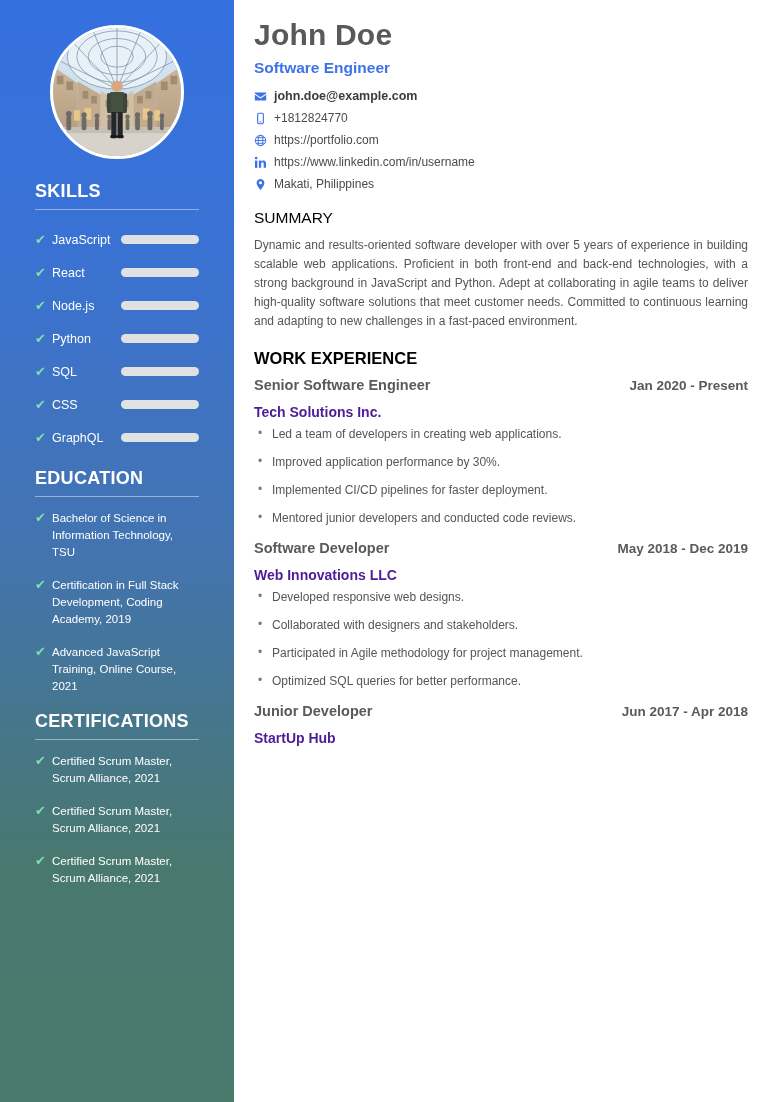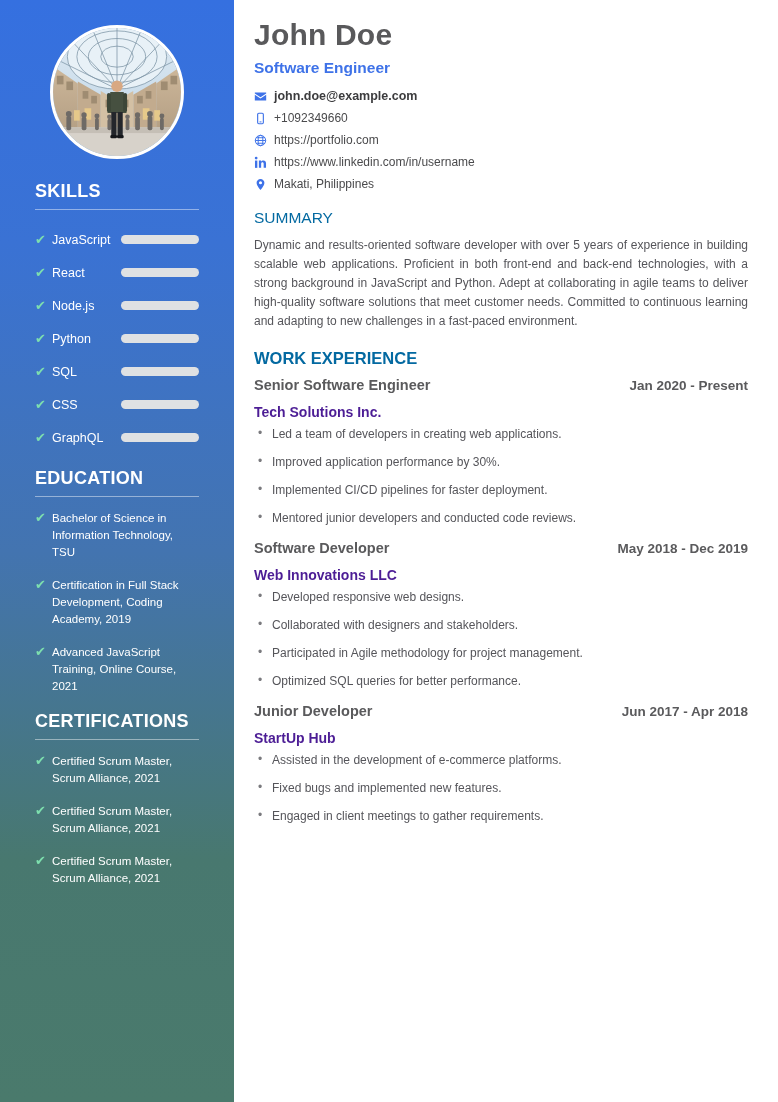--- a/index.html
+++ b/index.html
@@ -139,21 +139,21 @@
     color: #3e72e8;
     display: flex;
     align-items: center;
   }
   .c-icon svg { display: block; }
   .c-text { font-size: 12px; color: #4a4a4c; }
   .c-text.bold { font-weight: bold; font-size: 12.5px; color: #3c3c3e; }
 
   .main-heading {
     font-size: 15.5px;
-    color: #0369a1;
+    color: #000000;
     margin: 18px 0 9px 0;
     font-weight: normal;
   }
   .main-heading.strong { font-weight: bold; font-size: 16.5px; }
 
   .summary {
     font-size: 12px;
     line-height: 19px;
     color: #55555a;
     text-align: justify;
@@ -392,21 +392,21 @@
         </span>
         <span class="c-text bold">john.doe@example.com</span>
       </div>
       <div class="contact-row">
         <span class="c-icon">
           <svg width="13" height="13" viewBox="0 0 16 16" fill="none" stroke="currentColor" stroke-width="1.4">
               <rect x="4.5" y="1.6" width="7" height="12.8" rx="1.4"></rect>
               <line x1="6.8" y1="12.2" x2="9.2" y2="12.2" stroke-width="1.2"></line>
             </svg>
         </span>
-        <span class="c-text">+1092349660</span>
+        <span class="c-text">+1812824770</span>
       </div>
       <div class="contact-row">
         <span class="c-icon">
           <svg width="13" height="13" viewBox="0 0 16 16" fill="none" stroke="currentColor" stroke-width="1.2">
               <circle cx="8" cy="8" r="6.4"></circle>
               <ellipse cx="8" cy="8" rx="2.9" ry="6.4"></ellipse>
               <line x1="1.6" y1="8" x2="14.4" y2="8"></line>
               <line x1="2.7" y1="4.6" x2="13.3" y2="4.6"></line>
               <line x1="2.7" y1="11.4" x2="13.3" y2="11.4"></line>
             </svg>
@@ -468,21 +468,16 @@
           <li>Optimized SQL queries for better performance.</li>
         </ul>
       </div>
 
       <div class="job-block">
         <div class="job-head">
           <span class="job-pos">Junior Developer</span>
           <span class="job-date">Jun 2017 - Apr 2018</span>
         </div>
         <div class="job-company">StartUp Hub</div>
-        <ul class="bullets">
-          <li>Assisted in the development of e-commerce platforms.</li>
-          <li>Fixed bugs and implemented new features.</li>
-          <li>Engaged in client meetings to gather requirements.</li>
-        </ul>
       </div>
     </section>
   </main>
 </div>
 
 </body></html>

